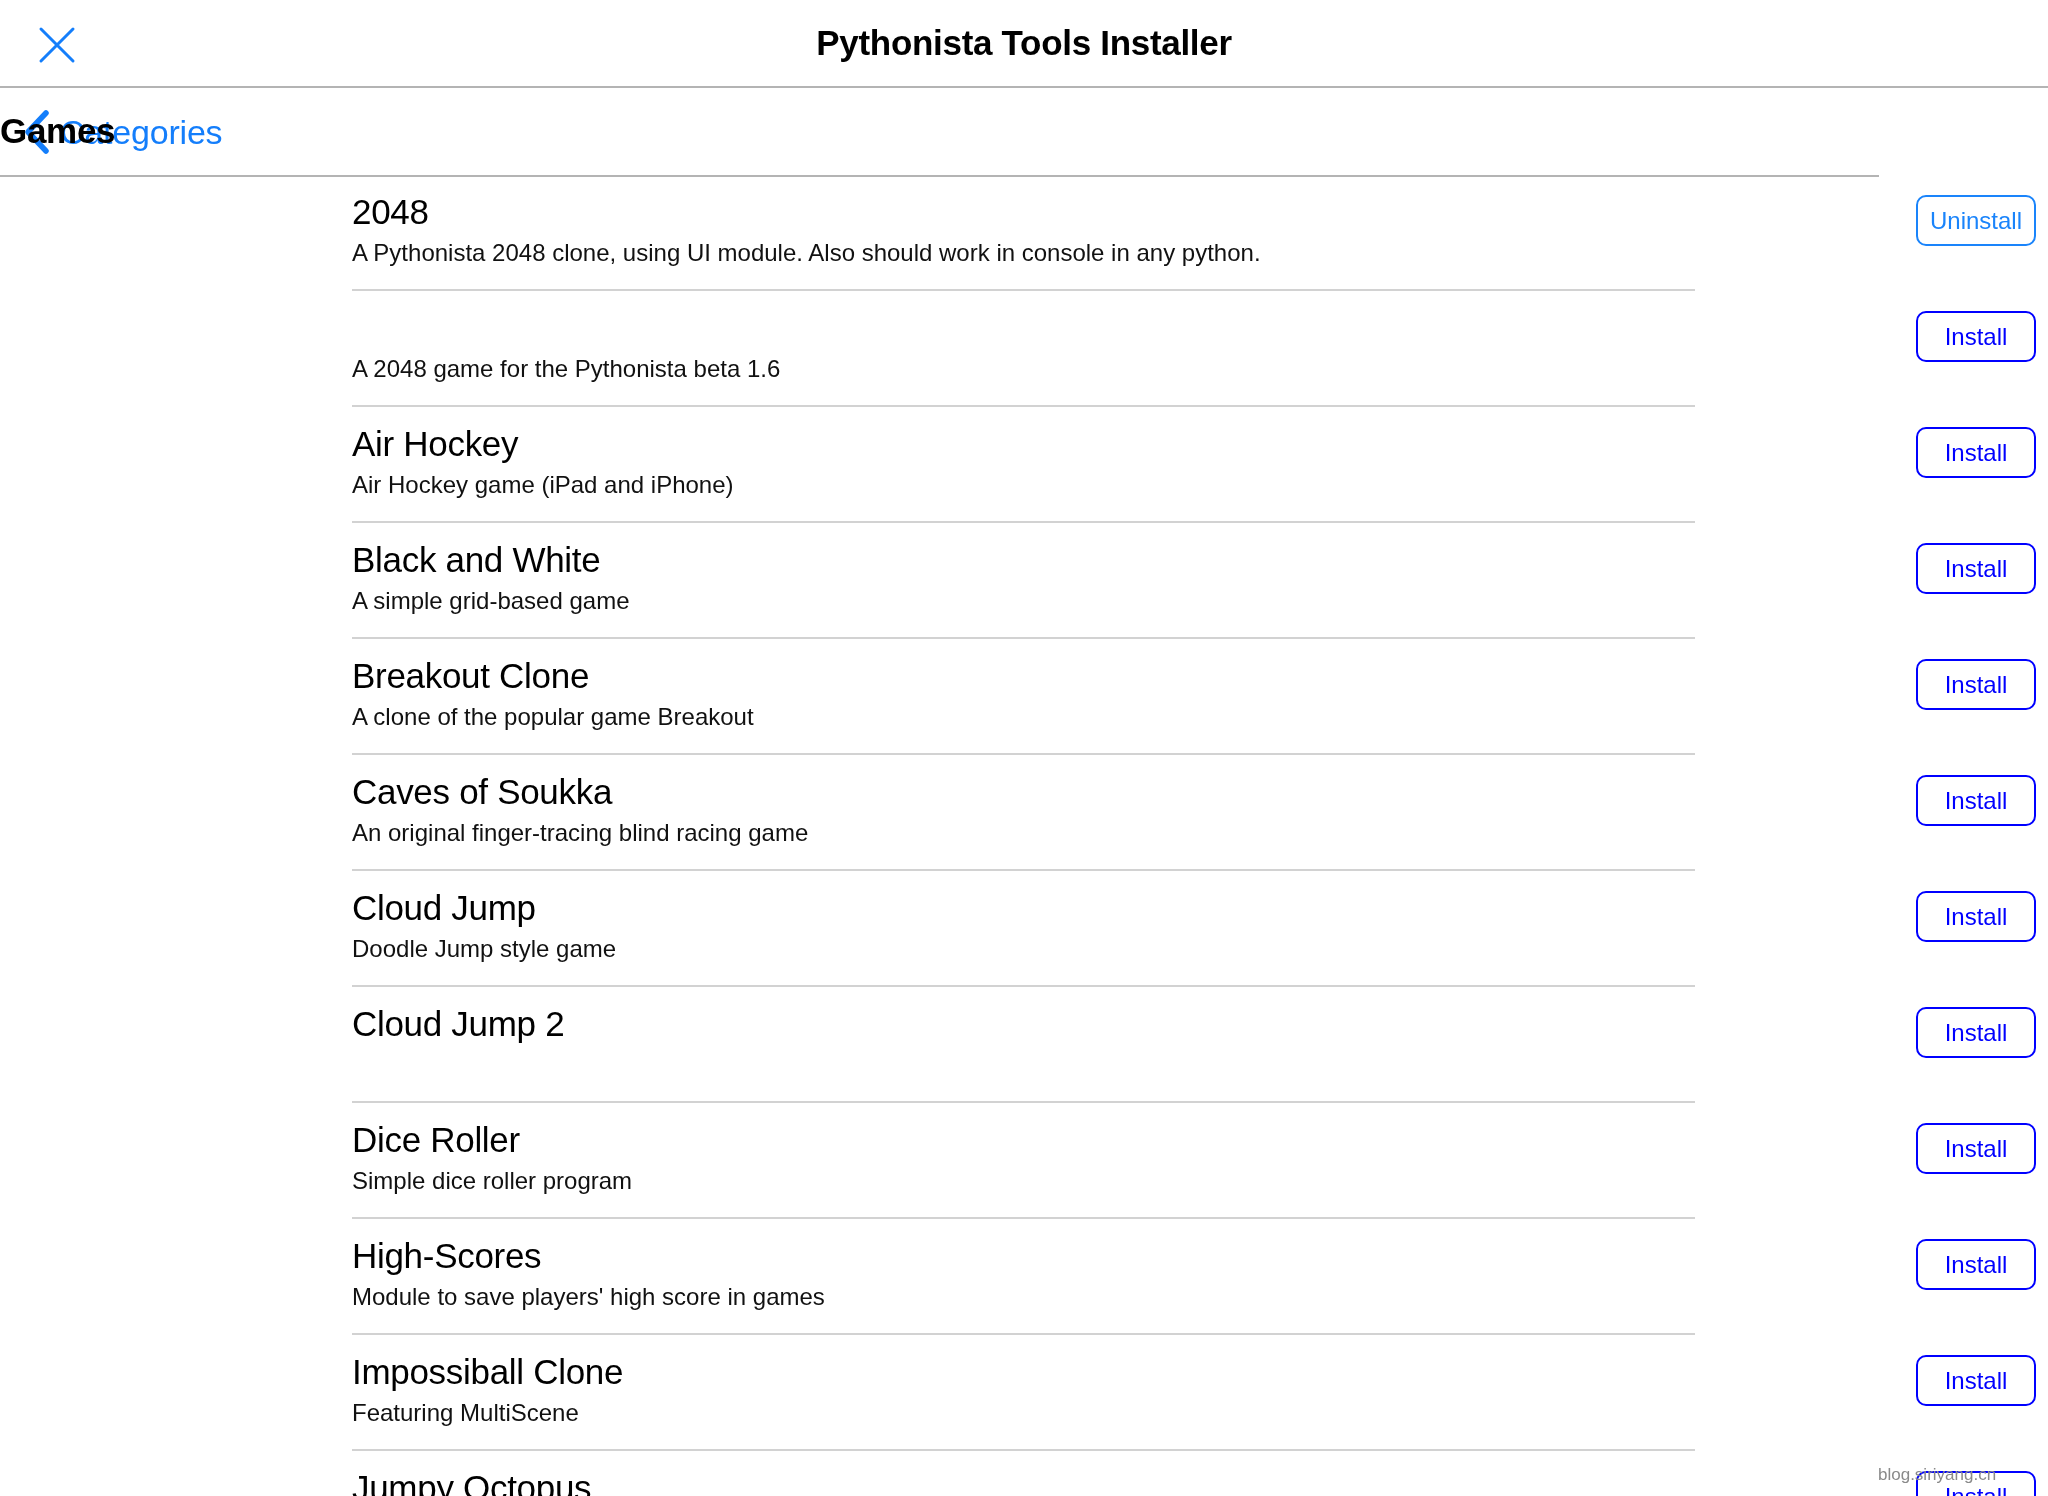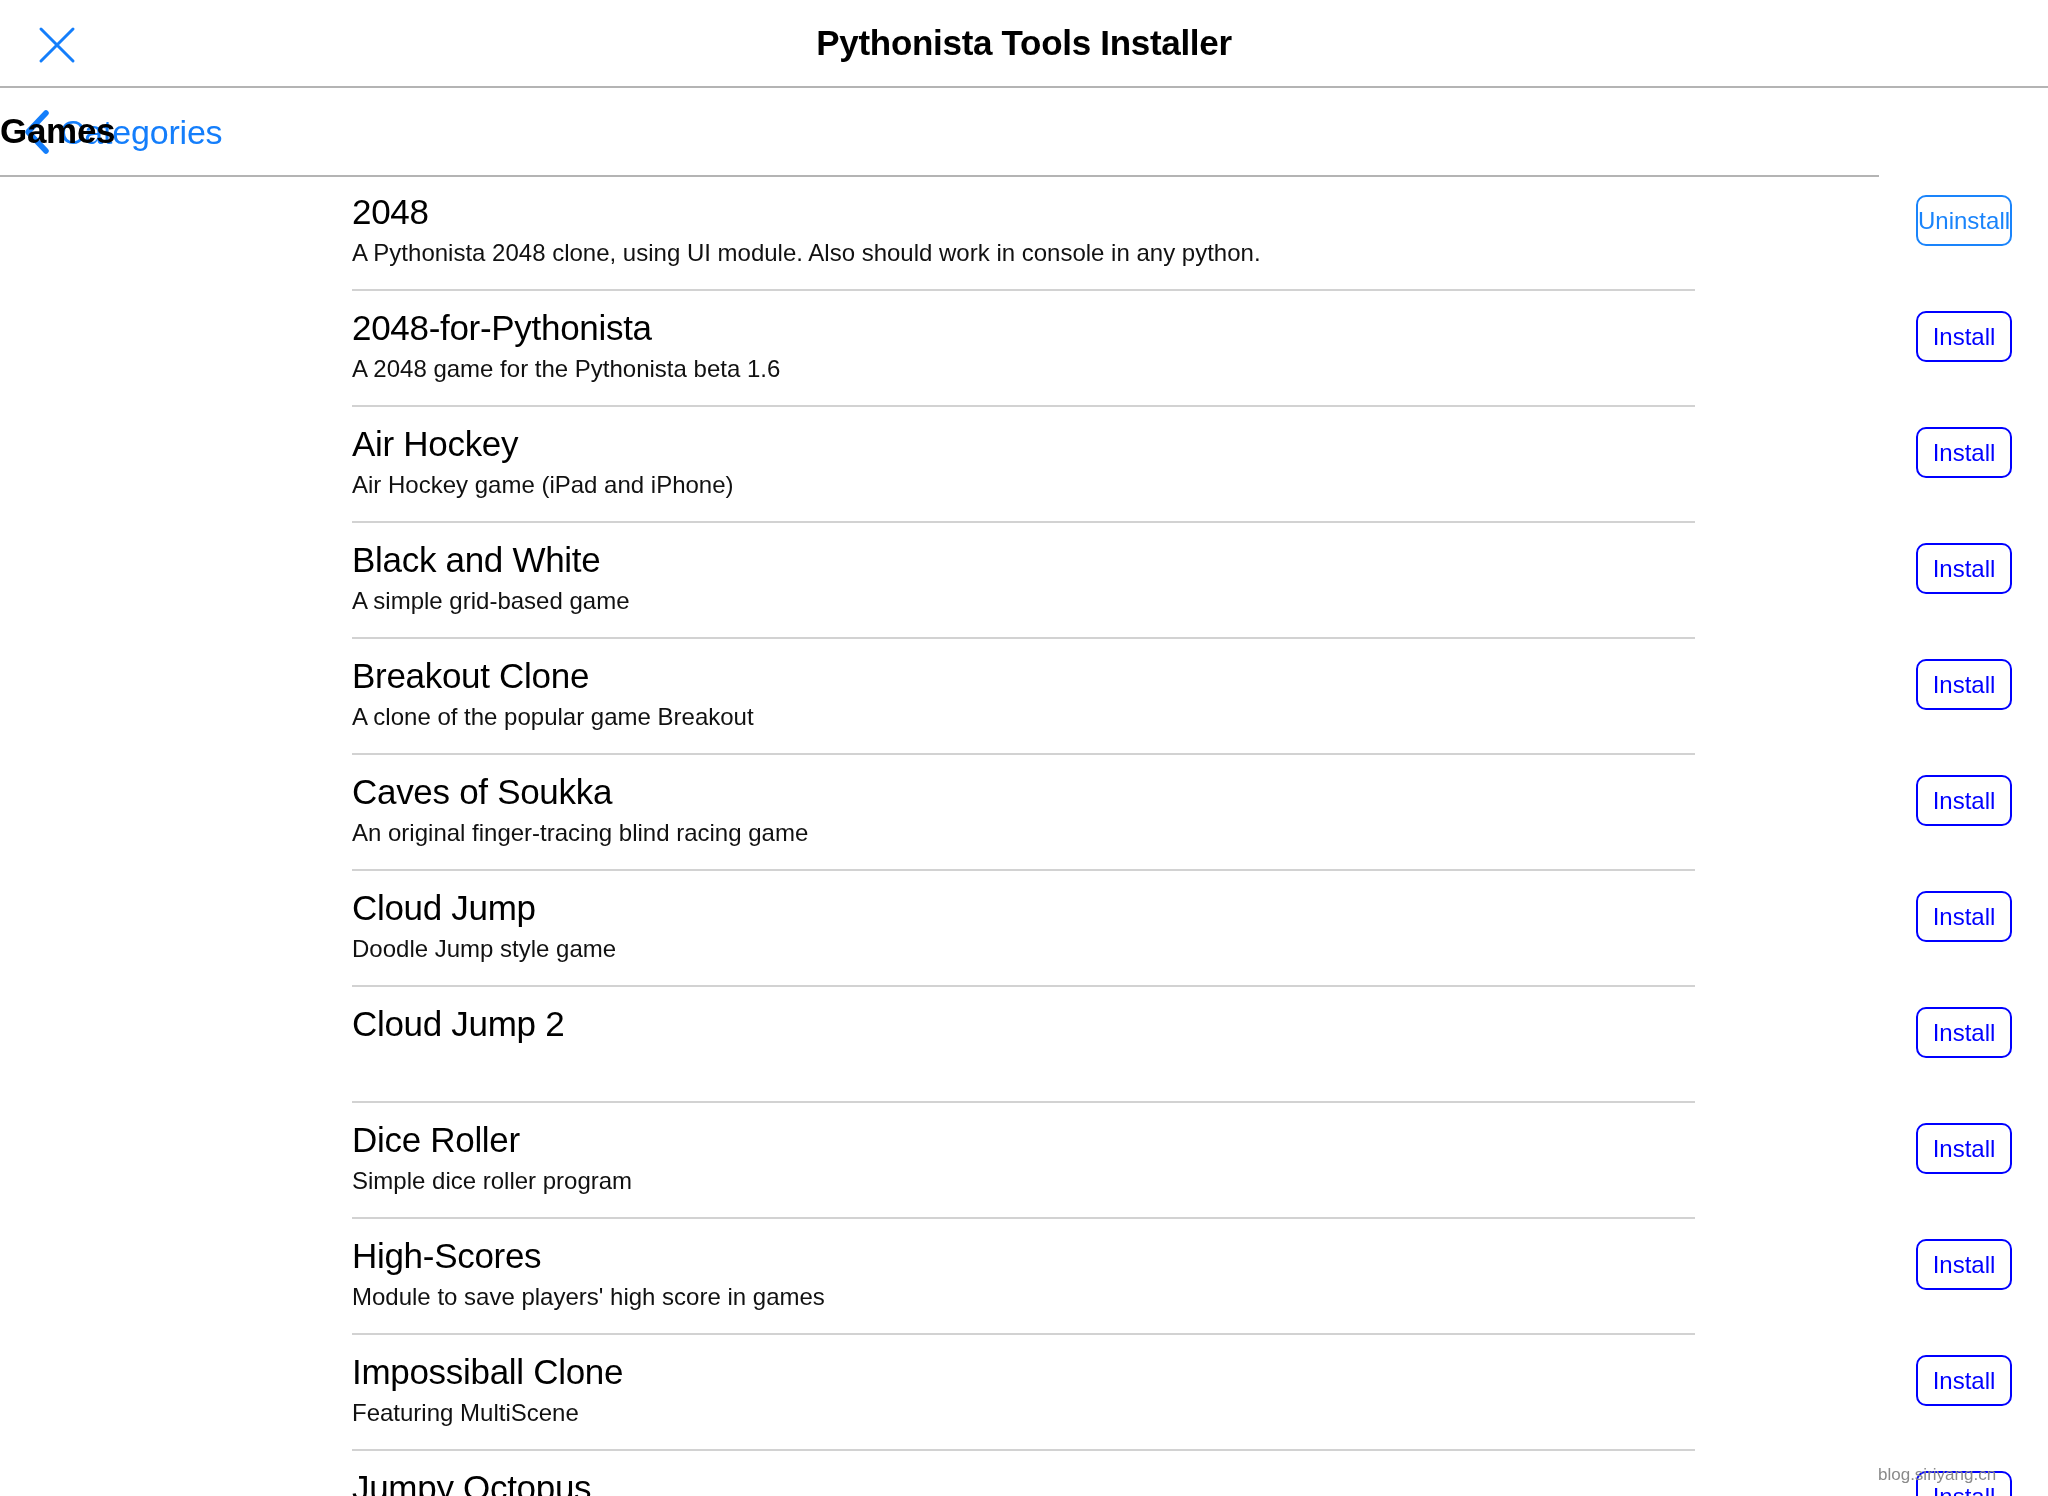--- a/index.html
+++ b/index.html
@@ -129,21 +129,21 @@
       font-size: 24px;
       line-height: 30px;
       color: #111111;
       white-space: nowrap;
     }
     .list-row:first-child .row-desc { top: 61px; }
     .action-button {
       position: absolute;
       left: 1916px;
       top: 20px;
-      width: 96px;
+      width: 120px;
       height: 51px;
       box-sizing: border-box;
       border: 2px solid #0000ff;
       border-radius: 10px;
       background: #ffffff;
       color: #0000ff;
       font-family: "Liberation Sans", sans-serif;
       font-size: 24px;
       line-height: 47px;
       text-align: center;
@@ -199,21 +199,20 @@
   <div class="list">
 
     <div class="list-row">
       <div class="row-title">2048</div>
       <div class="row-desc">A Pythonista 2048 clone, using UI module. Also should work in console in any python.</div>
       <button class="action-button uninstall">Uninstall</button>
       <div class="row-divider"></div>
     </div>
 
     <div class="list-row">
-      <div class="row-title">2048-for-Pythonista</div>
       <div class="row-desc">A 2048 game for the Pythonista beta 1.6</div>
       <button class="action-button">Install</button>
       <div class="row-divider"></div>
     </div>
 
     <div class="list-row">
       <div class="row-title">Air Hockey</div>
       <div class="row-desc">Air Hockey game (iPad and iPhone)</div>
       <button class="action-button">Install</button>
       <div class="row-divider"></div>

